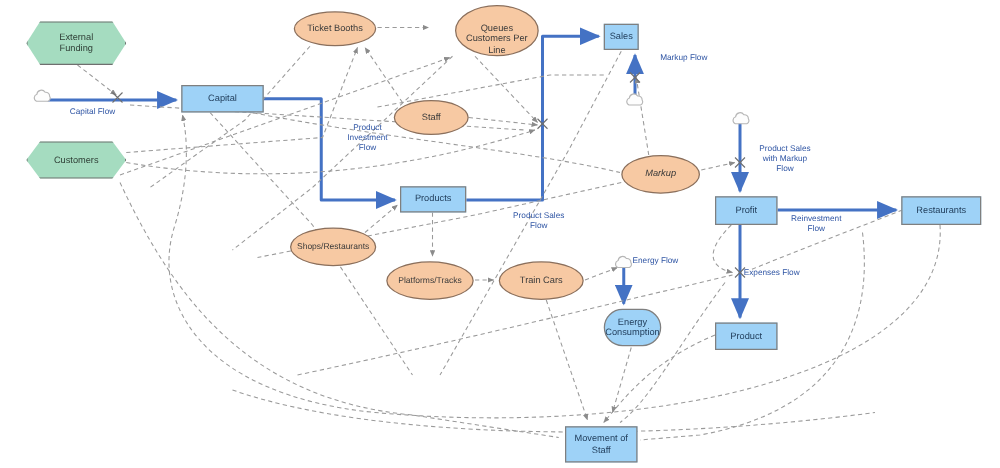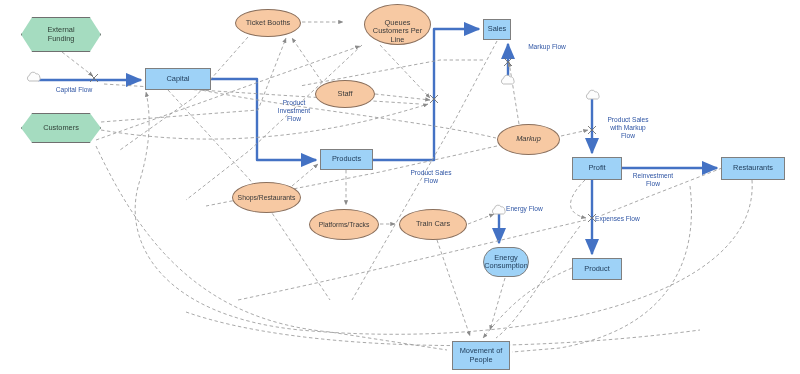--- a/index.html
+++ b/index.html
@@ -173,21 +173,21 @@
   </div>
   <div class="node stock" style="left:572px;top:258px;width:50px;height:22px;">
     <span style="white-space:pre-line">Product</span>
   </div>
   <div class="node stock" style="left:483px;top:247px;width:46px;height:30px;border-radius:15px;">
     <span style="white-space:pre-line">Energy
 Consumption</span>
   </div>
   <div class="node stock" style="left:452px;top:341px;width:58px;height:29px;">
     <span style="white-space:pre-line">Movement of
-People</span>
+Staff</span>
   </div>
 
   <div class="node ellipse" style="left:235px;top:9px;width:66px;height:28px;">
     <span style="white-space:pre-line">Ticket Booths</span>
   </div>
   <div class="node ellipse" style="left:364px;top:4px;width:67px;height:41px;align-items:flex-end;">
     <span style="white-space:pre-line">Queues
 Customers Per
 Line</span>
   </div>

